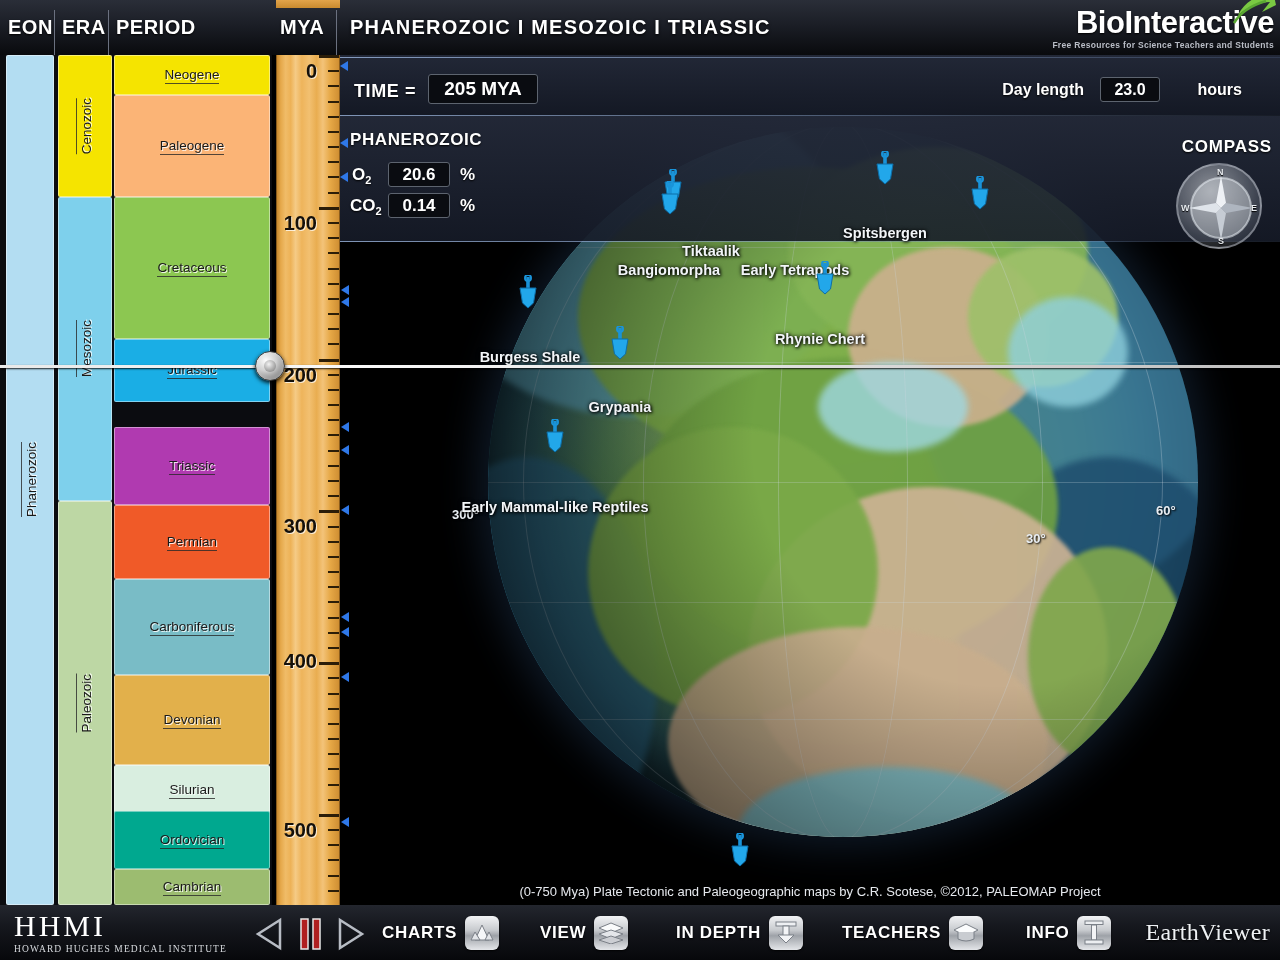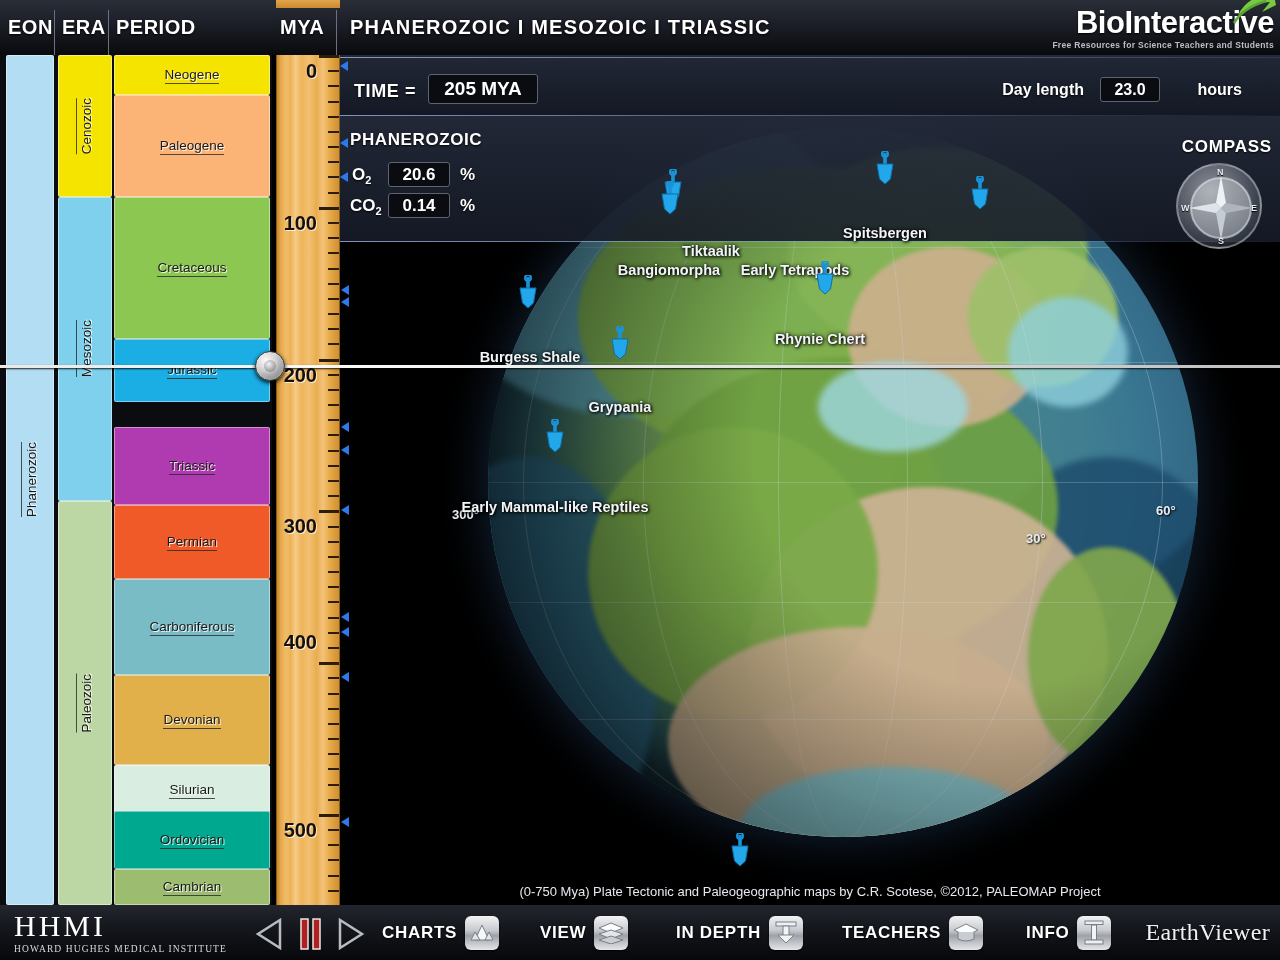--- a/index.html
+++ b/index.html
@@ -377,21 +377,21 @@
       <div class="tick minor" style="top: 774.107px;"></div>
       <div class="tick minor" style="top: 789.286px;"></div>
       <div class="tick minor" style="top: 804.464px;"></div>
       <div class="tick minor" style="top: 819.643px;"></div>
       <div class="tick minor" style="top: 834.821px;"></div>
       <div class="tick minor" style="top: 850px;"></div>
       <div class="mya-label" style="top: 0px;">0</div>
       <div class="mya-label" style="top: 151.786px;">100</div>
       <div class="mya-label" style="top: 303.571px;">200</div>
       <div class="mya-label" style="top: 455.357px;">300</div>
-      <div class="mya-label" style="top: 571px;">400</div>
+      <div class="mya-label" style="top: 590px;">400</div>
       <div class="mya-label" style="top: 758.929px;">500</div>
     </div>
   <div id="markers-layer">
       <div class="blue-marker" style="top: 290.268px;"></div>
       <div class="blue-marker" style="top: 302.411px;"></div>
       <div class="blue-marker" style="top: 426.875px;"></div>
       <div class="blue-marker" style="top: 449.643px;"></div>
       <div class="blue-marker" style="top: 510.357px;"></div>
       <div class="blue-marker" style="top: 616.607px;"></div>
       <div class="blue-marker" style="top: 631.786px;"></div>

